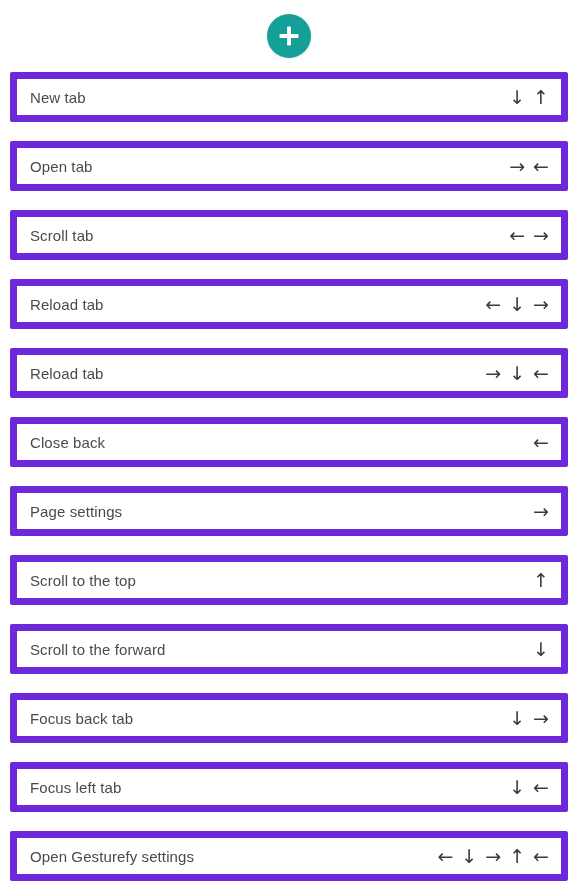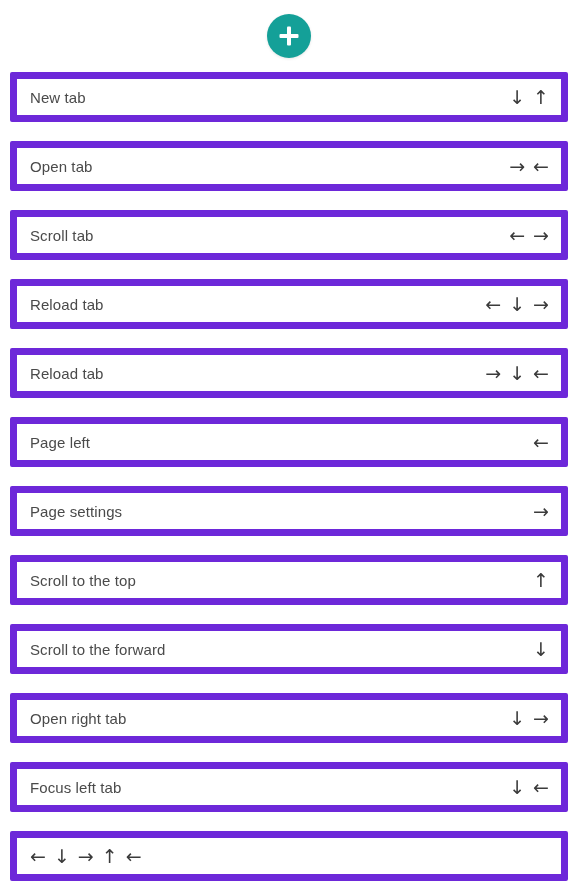--- a/index.html
+++ b/index.html
@@ -150,21 +150,21 @@
       </div>
       <div class="command-row">
         <span class="command-label">Reload tab</span>
         <span class="gesture">
           <span class="arrow">→</span>
           <span class="arrow">↓</span>
           <span class="arrow">←</span>
         </span>
       </div>
       <div class="command-row">
-        <span class="command-label">Page left</span>
+        <span class="command-label">Close back</span>
         <span class="gesture">
           <span class="arrow">←</span>
         </span>
       </div>
       <div class="command-row">
         <span class="command-label">Page settings</span>
         <span class="gesture">
           <span class="arrow">→</span>
         </span>
       </div>
@@ -174,34 +174,35 @@
           <span class="arrow">↑</span>
         </span>
       </div>
       <div class="command-row">
         <span class="command-label">Scroll to the forward</span>
         <span class="gesture">
           <span class="arrow">↓</span>
         </span>
       </div>
       <div class="command-row">
-        <span class="command-label">Open right tab</span>
+        <span class="command-label">Focus back tab</span>
         <span class="gesture">
           <span class="arrow">↓</span>
           <span class="arrow">→</span>
         </span>
       </div>
       <div class="command-row">
         <span class="command-label">Focus left tab</span>
         <span class="gesture">
           <span class="arrow">↓</span>
           <span class="arrow">←</span>
         </span>
       </div>
       <div class="command-row">
+        <span class="command-label">Open Gesturefy settings</span>
         <span class="gesture">
           <span class="arrow">←</span>
           <span class="arrow">↓</span>
           <span class="arrow">→</span>
           <span class="arrow">↑</span>
           <span class="arrow">←</span>
         </span>
       </div>
     </div>
 

